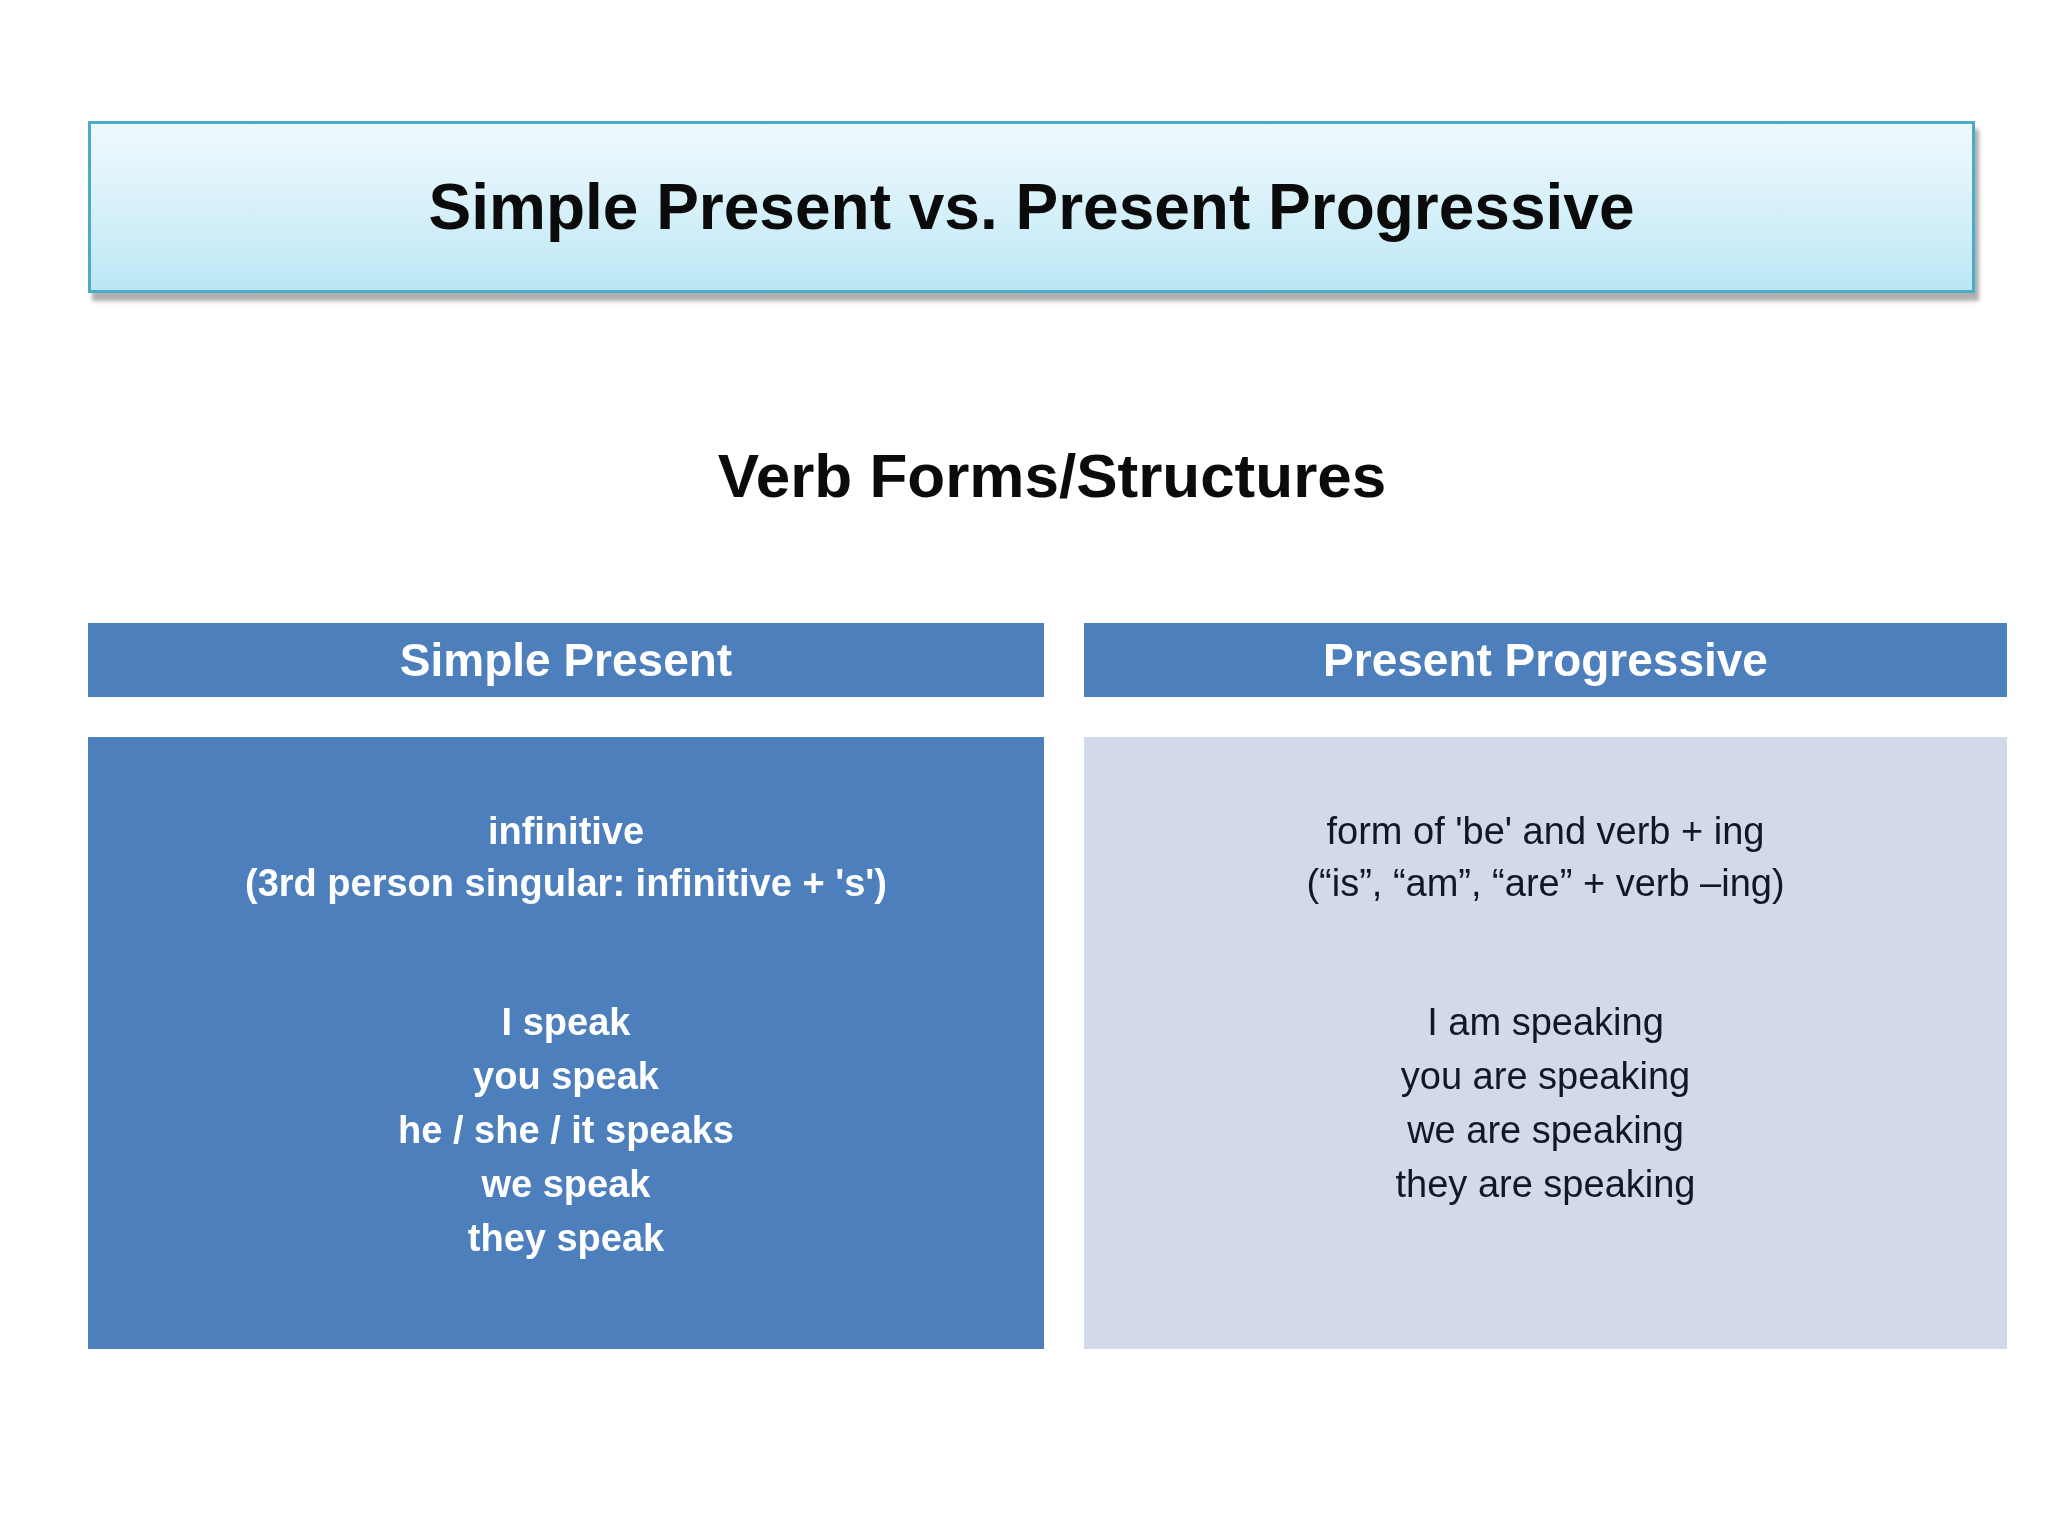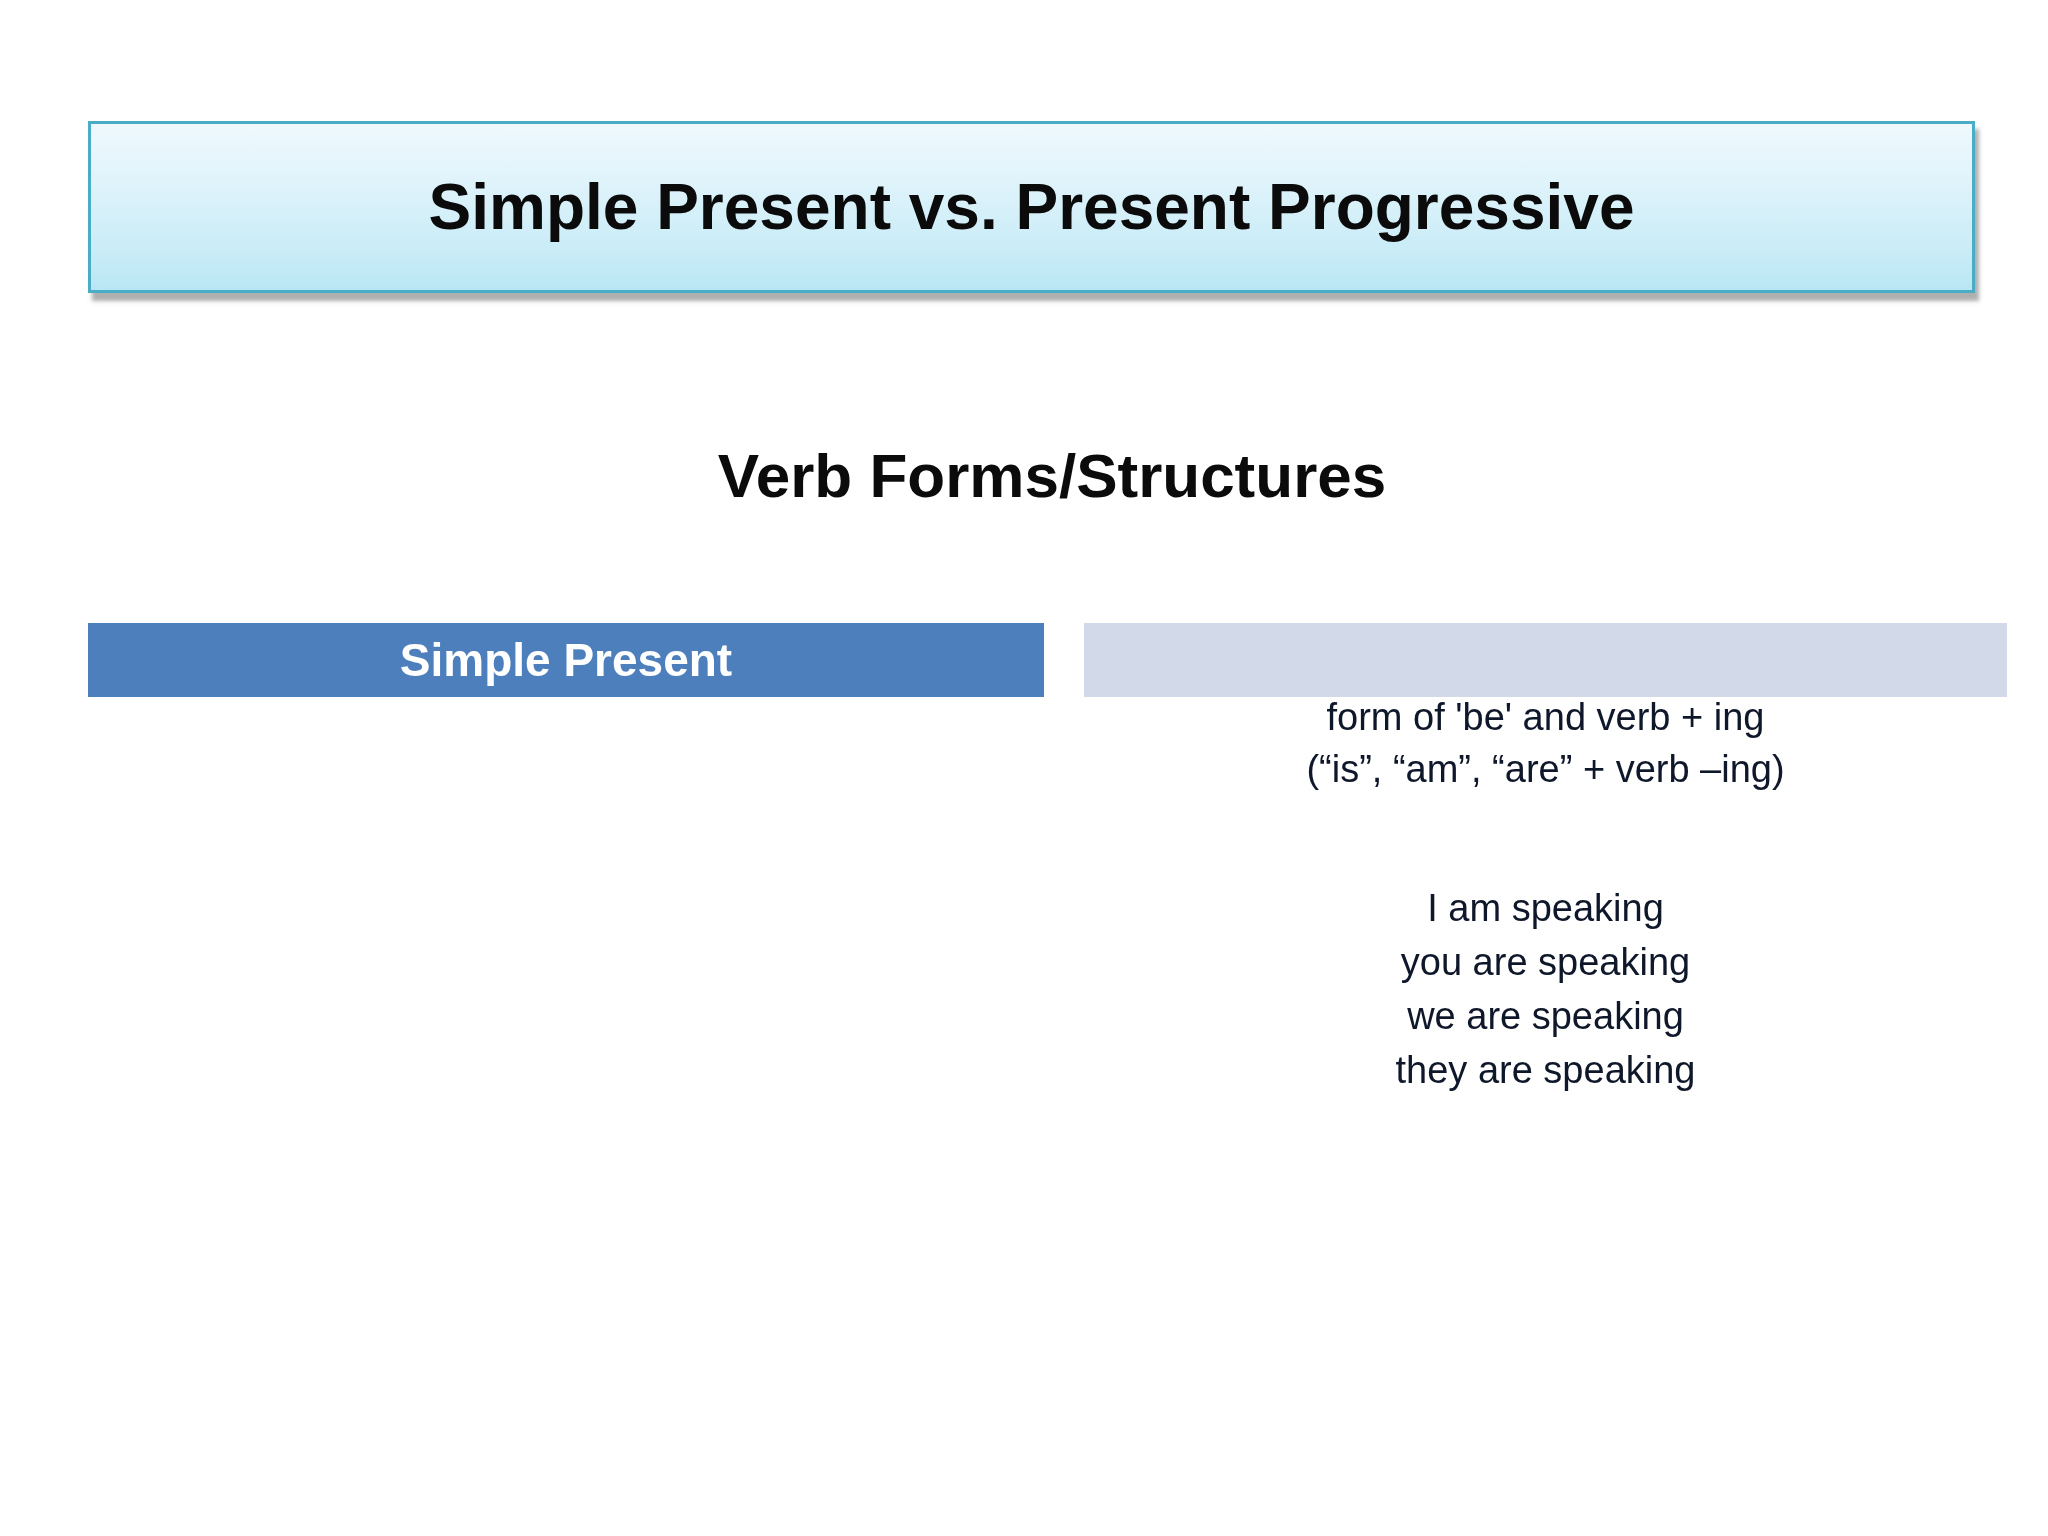--- a/index.html
+++ b/index.html
@@ -113,21 +113,35 @@
   <div class="title-box">
     <div class="title-text">Simple Present vs. Present Progressive</div>
   </div>
 
   <div class="subtitle">Verb Forms/Structures</div>
 
   <div class="grammar-table">
 
     <div class="th">Simple Present</div>
 
+    <div class="th">Present Progressive</div>
 
+    <div class="cell cell-left">
+      <div class="structure-block">
+        <div class="line">infinitive</div>
+        <div class="line">(3rd person singular: infinitive + 's')</div>
+      </div>
+      <div class="examples-block">
+        <div class="line">I speak</div>
+        <div class="line">you speak</div>
+        <div class="line">he / she / it speaks</div>
+        <div class="line">we speak</div>
+        <div class="line">they speak</div>
+      </div>
+    </div>
 
     <div class="cell cell-right">
       <div class="structure-block">
         <div class="line">form of 'be' and verb + ing</div>
         <div class="line">(“is”, “am”, “are” + verb –ing)</div>
       </div>
       <div class="examples-block">
         <div class="line">I am speaking</div>
         <div class="line">you are speaking</div>
         <div class="line">we are speaking</div>

